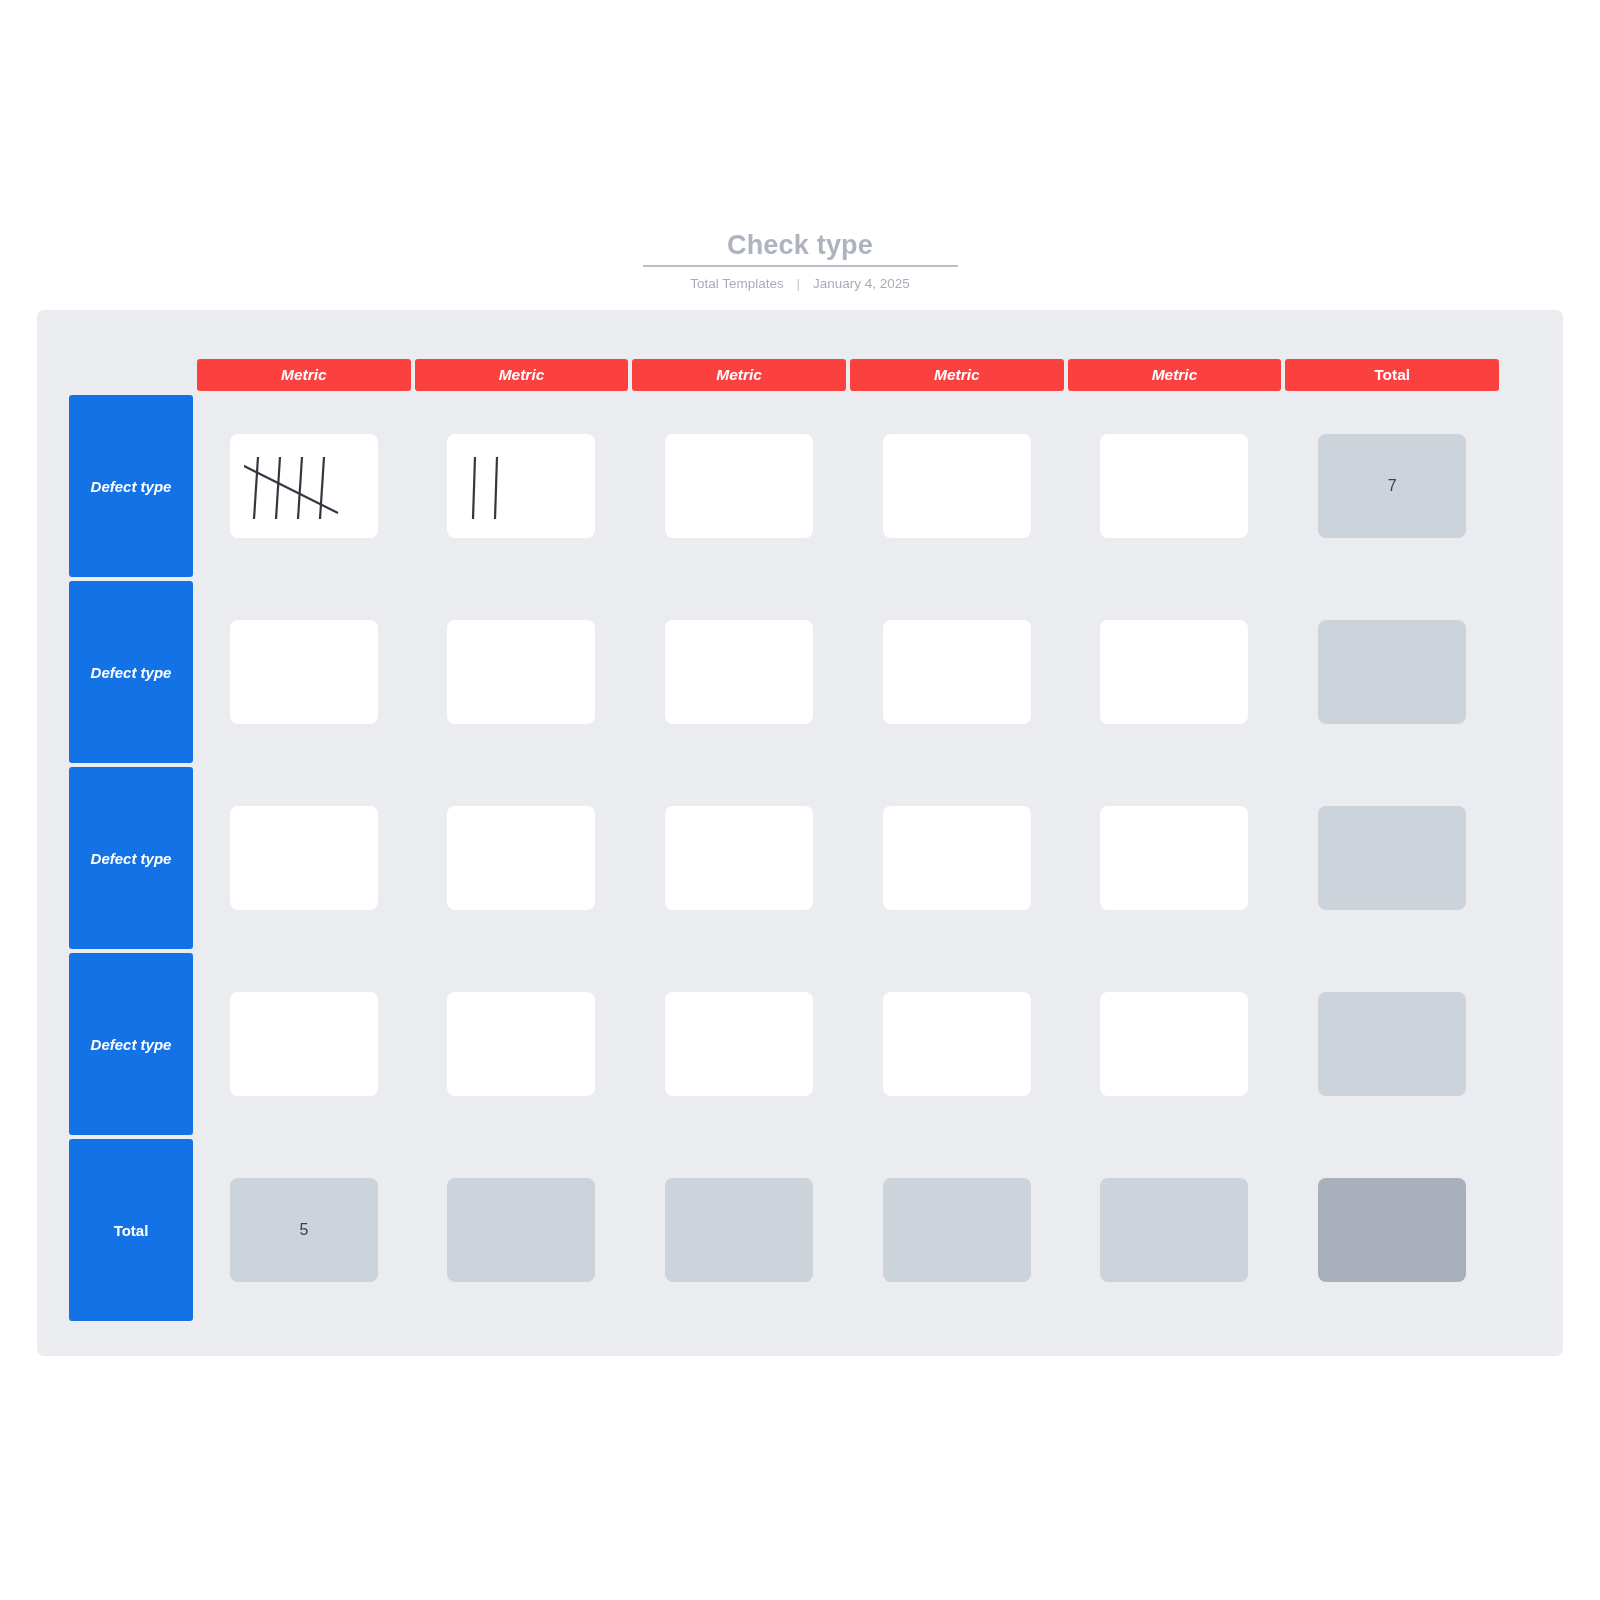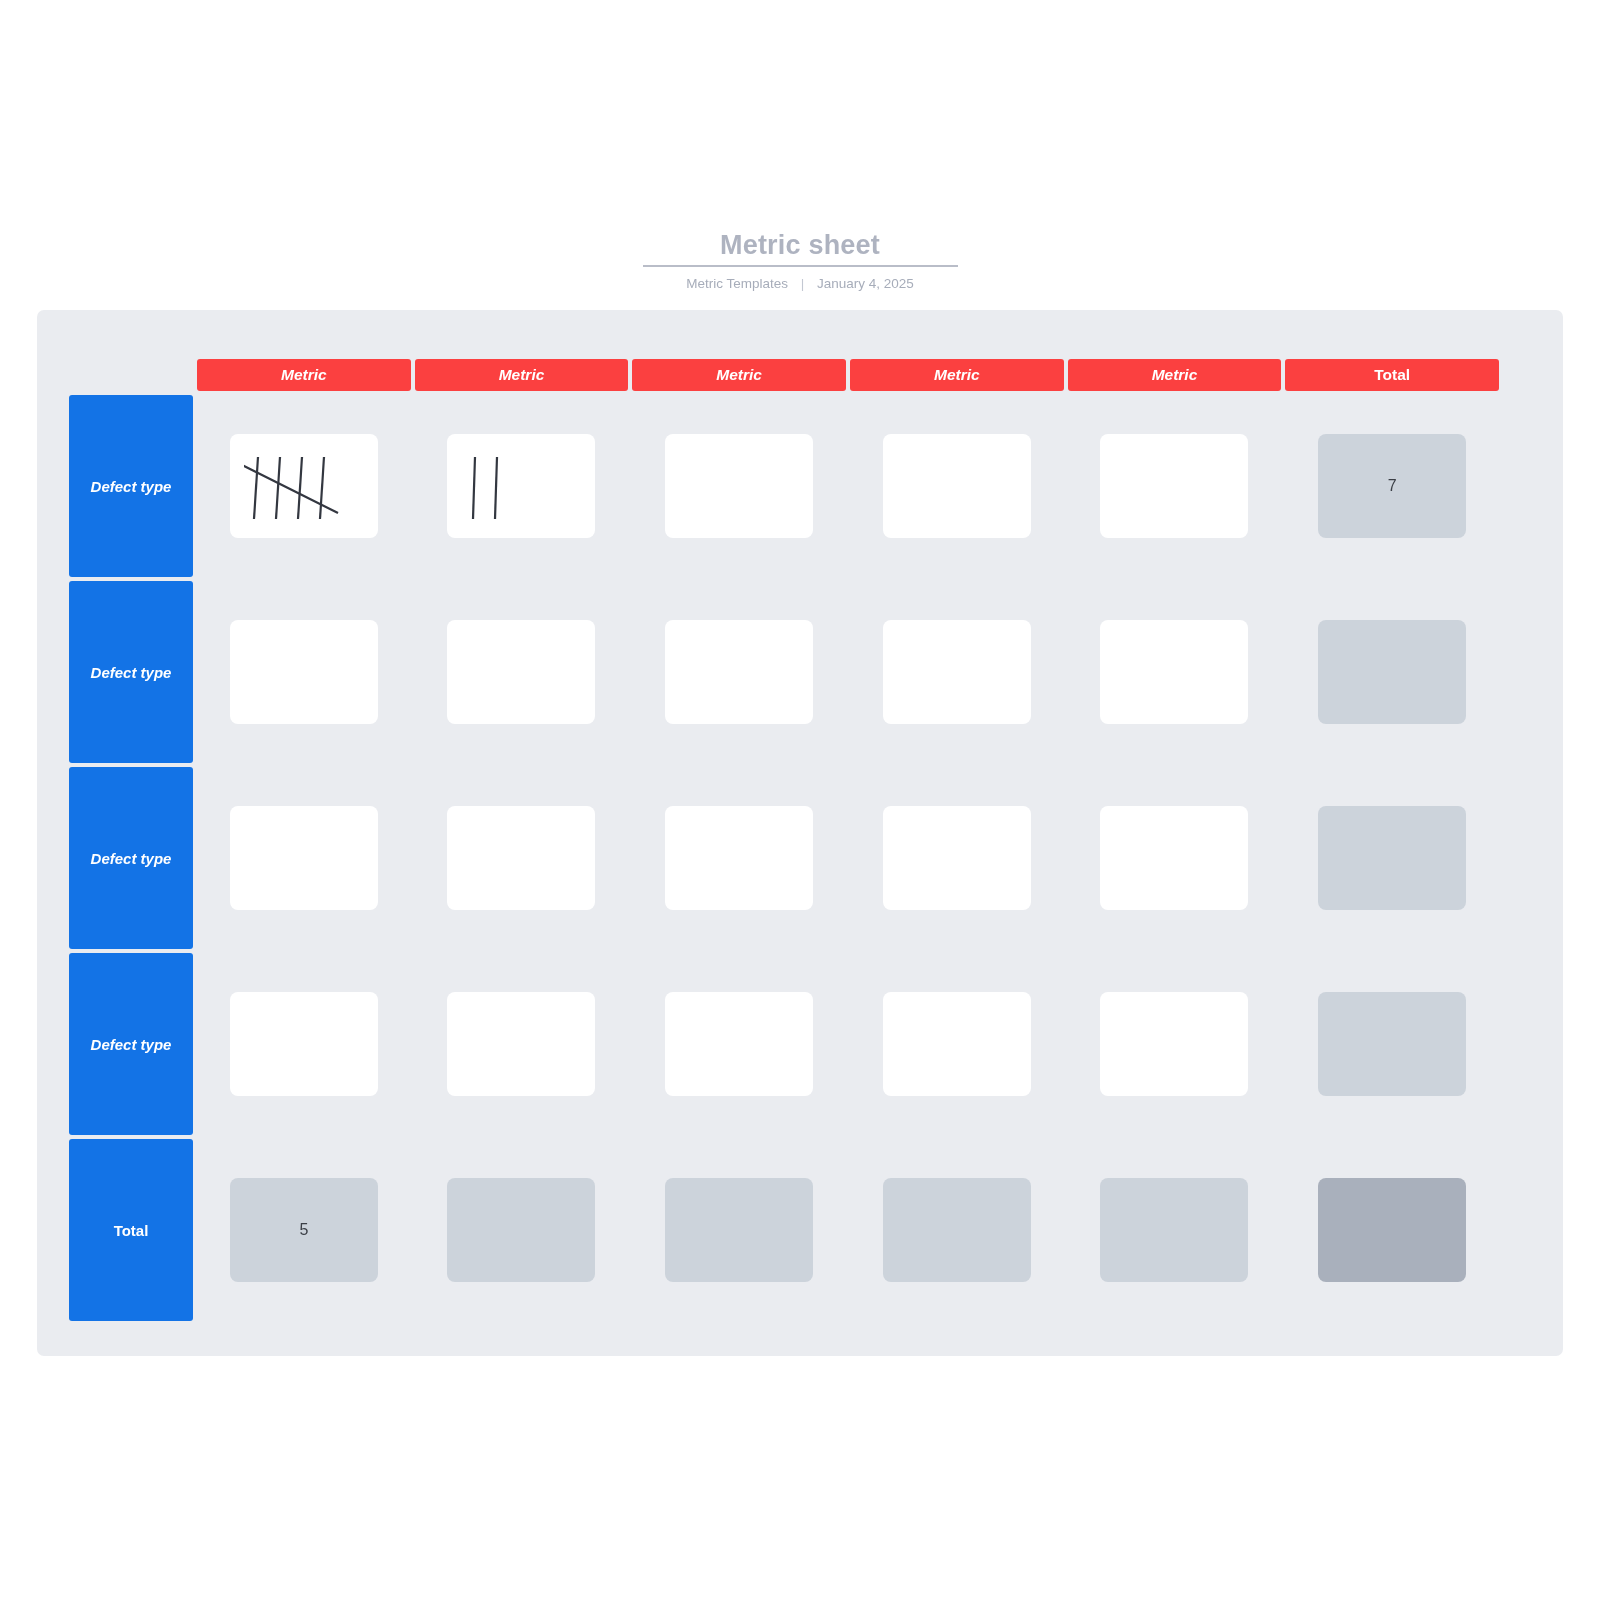--- a/index.html
+++ b/index.html
@@ -149,24 +149,24 @@
   }
 
   .tally-svg {
     display: block;
   }
 </style>
 </head>
 <body>
 
 <div class="doc-header">
-  <div class="doc-title">Metric sheet</div>
+  <div class="doc-title">Check type</div>
   <div class="doc-title-rule"></div>
   <div class="doc-meta">
-    <span>Metric Templates</span>
+    <span>Total Templates</span>
     <span class="sep">|</span>
     <span>January 4, 2025</span>
   </div>
 </div>
 
 <div class="canvas">
   <div class="grid">
     <table class="grid-table">
       <tbody id="table-body">
           <tr>

